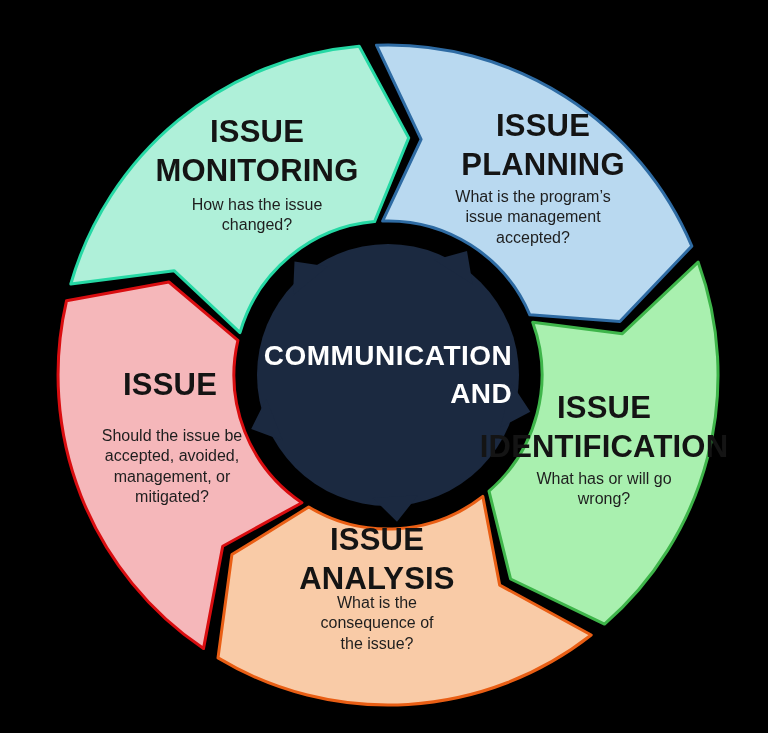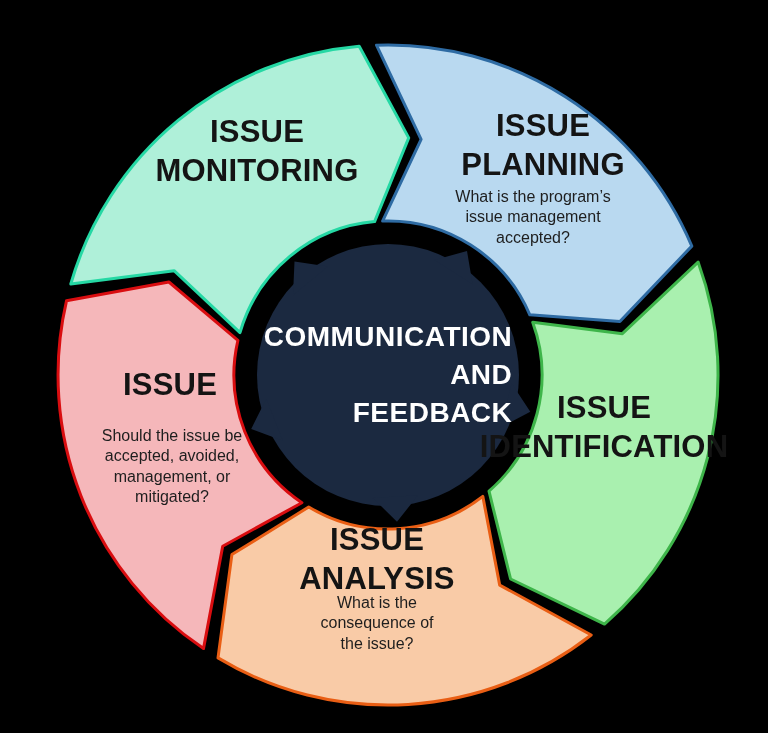--- a/index.html
+++ b/index.html
@@ -57,42 +57,43 @@
     <g>
       <circle id="badge-circle" cx="388" cy="375" r="131" fill="#1b2940"></circle>
       <path id="badge-spikes" d="M293.0,295.3 L294.5,261.6 L327.9,266.5 Z M434.5,260.0 L467.0,251.0 L472.6,284.3 Z M511.7,383.6 L530.3,411.8 L500.4,427.4 Z M418.0,495.3 L397.0,521.7 L372.9,498.1 Z M282.8,440.7 L251.2,428.9 L266.3,398.7 Z" fill="#1b2940"></path>
     </g>
   </svg>
 
   <div class="seg-title t-monitoring">
     <span>ISSUE</span><br>
     <span>MONITORING</span>
   </div>
+  <div class="seg-q q-monitoring">How has the issue changed?</div>
 
   <div class="seg-title t-planning">
     <span>ISSUE</span><br>
     <span>PLANNING</span>
   </div>
   <div class="seg-q q-planning">What is the program’s issue management accepted?</div>
 
   <div class="seg-title t-identification">
     <span>ISSUE</span><br>
     <span>IDENTIFICATION</span>
   </div>
+  <div class="seg-q q-identification">What has or will go wrong?</div>
 
   <div class="seg-title t-analysis">
     <span>ISSUE</span><br>
     <span>ANALYSIS</span>
   </div>
   <div class="seg-q q-analysis">What is the consequence of the issue?</div>
 
   <div class="seg-title t-handling">
     <span>ISSUE</span><br>
   </div>
   <div class="seg-q q-handling">Should the issue be accepted, avoided, management, or mitigated?</div>
 
   <div class="center-text">
     <div>COMMUNICATION</div>
     <div>AND</div>
-    <div>FEEDBACK</div>
   </div>
 
 </div>
 
 </body></html>

